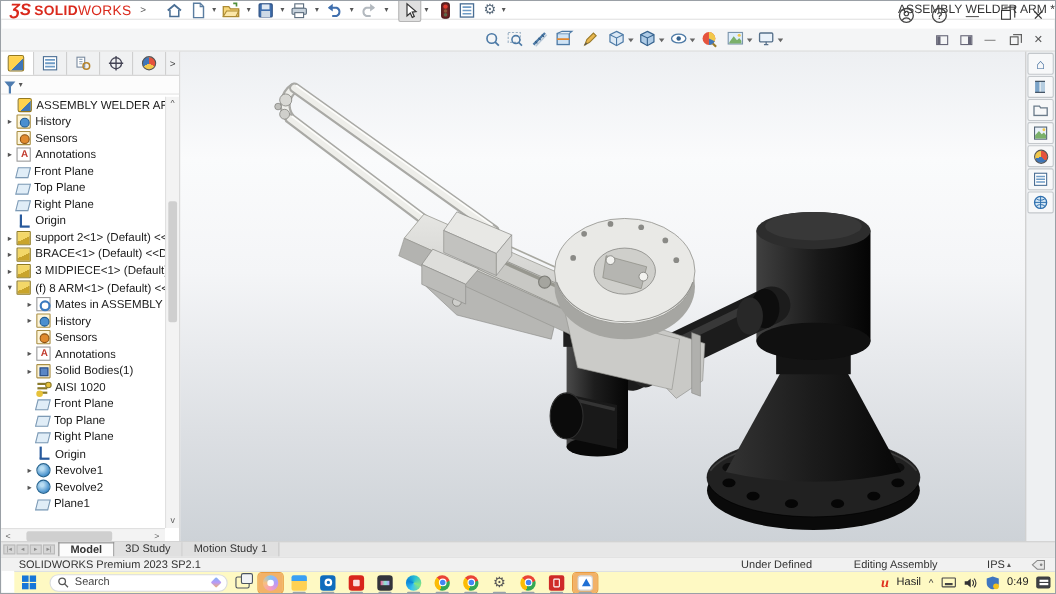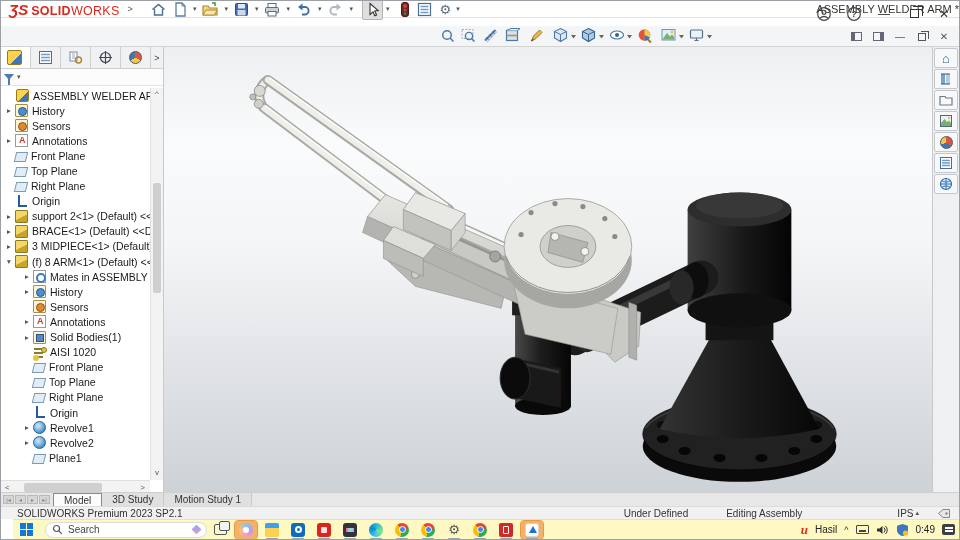--- a/index.html
+++ b/index.html
@@ -76,21 +76,21 @@
  background:linear-gradient(180deg,#edeff2 0%,#fafbfc 22%,#f4f5f7 45%,#dcdfe3 78%,#cdd2d7 100%)}
 .viewport svg{position:absolute;inset:0}
 
 .taskpane{position:absolute;top:46px;right:0;width:27px;bottom:46px;background:#eef0f2;border-left:1px solid #c9c9c9}
 .tpbtn{width:24px;height:20px;margin:1px auto 0;border:1px solid #c4c8cc;background:#f7f8f9;display:flex;align-items:center;justify-content:center;border-radius:2px}
 
 .doctabs{position:absolute;left:0;right:0;bottom:33px;height:14px;background:#e7e7e7;border-top:1px solid #cfcfcf;display:flex;align-items:stretch;font-size:10px}
 .nav4{display:flex;align-items:center;padding:0 2px}
 .nav4 span{width:11px;height:9px;background:#d6d6d6;border:1px solid #b9b9b9;margin-right:1px;font-size:6px;color:#888;display:flex;align-items:center;justify-content:center}
 .dtab{padding:0 10px;display:flex;align-items:center;border-right:1px solid #c9c9c9;color:#333;background:#e0e0e0}
-.dtab.active{background:#fcfcfc;font-weight:normal;border-top:1px solid #8a8a8a;border-left:1px solid #8a8a8a;border-right:1px solid #8a8a8a}
+.dtab.active{background:#fcfcfc;font-weight:bold;border-top:1px solid #8a8a8a;border-left:1px solid #8a8a8a;border-right:1px solid #8a8a8a}
 
 .statusbar{position:absolute;left:0;right:0;bottom:20px;height:13px;background:#f1f1f1;border-top:1px solid #dcdcdc;display:flex;align-items:center;font-size:10px;color:#333}
 .sb-left{margin-left:16px}
 .sb-right{position:absolute;right:8px;display:flex;align-items:center;gap:0}
 .sb-item{margin-left:38px}
 
 .taskbar{position:absolute;left:12px;right:0;bottom:0;height:20px;background:#fef9c3;border-top:1px solid #dde0e3;display:flex;align-items:center}
 .tkicon{width:22px;height:18px;margin:0 2px;border-radius:3px;display:flex;align-items:center;justify-content:center;position:relative}
 .tkicon.open::before{content:"";position:absolute;bottom:-1px;left:5px;right:5px;height:2px;border-radius:2px;background:#9aa2ab}
 .tkicon.hl{background:#f2b268;outline:1px solid #e89b3f}
@@ -669,21 +669,21 @@
   <div class="dtab active">Model</div>
   <div class="dtab">3D Study</div>
   <div class="dtab">Motion Study 1</div>
 </div>
 
 <div class="statusbar">
   <span class="sb-left">SOLIDWORKS Premium 2023 SP2.1</span>
   <div class="sb-right">
     <span>Under Defined</span>
     <span class="sb-item">Editing Assembly</span>
-    <span class="sb-item" style="margin-left:95px">IPS</span>
+    <span class="sb-item" style="margin-left:45px">IPS</span>
     <span class="caret">▴</span>
     <svg width="14" height="11" style="margin-left:16px">
         <path d="M1.5,5.5 L6,1.5 H12.5 V9.5 H6 Z" fill="#e8e8e8" stroke="#888" stroke-width="1"></path>
         <circle cx="9.5" cy="5.5" r="1.2" fill="#888"></circle>
       </svg>
   </div>
 </div>
 
 <div class="taskbar">
   <div class="tkicon">

